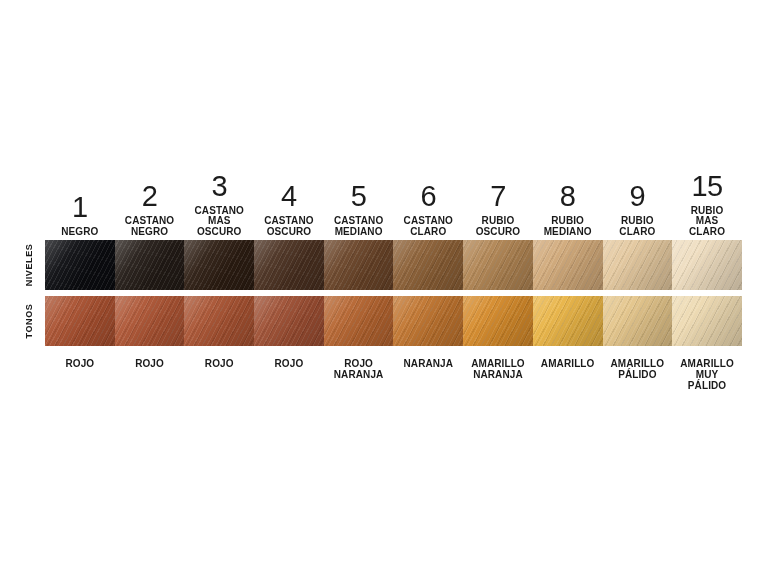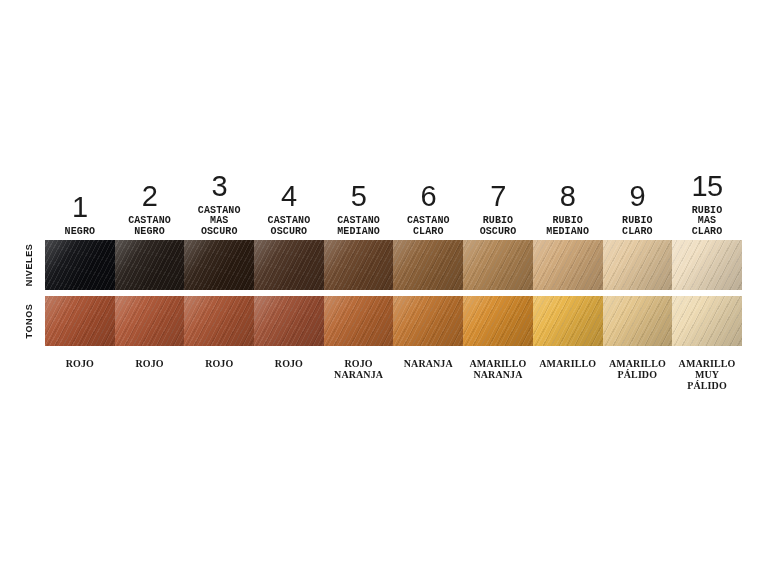--- a/index.html
+++ b/index.html
@@ -51,21 +51,20 @@
     margin-bottom:5px;
   }
   .level-name{
     font-size:10px;
     font-weight:bold;
     line-height:1.08;
     text-align:center;
     color:#1a1a1a;
     letter-spacing:0.1px;
     text-transform:uppercase;
-    font-family:Liberation Mono, monospace;
   }
 
   
   .swatch-row{ margin-top:0; }
   .swatch-row .col{ padding:0; }
   .swatch{
     height:50px;
     width:100%;
     position:relative;
     overflow:hidden;
@@ -96,21 +95,20 @@
   .gap-row{height:6px;width:697px;background:#ffffff;}
 
   
   .tone-row .col{
     display:flex;
     flex-direction:column;
     justify-content:flex-start;
     align-items:center;
     padding:12px 1px 0 1px;
     height:56px;
-    font-family:Liberation Serif, serif;
   }
   .tone-name{
     font-size:10px;
     font-weight:bold;
     line-height:1.1;
     text-align:center;
     color:#1a1a1a;
     letter-spacing:0.1px;
     text-transform:uppercase;
   }

